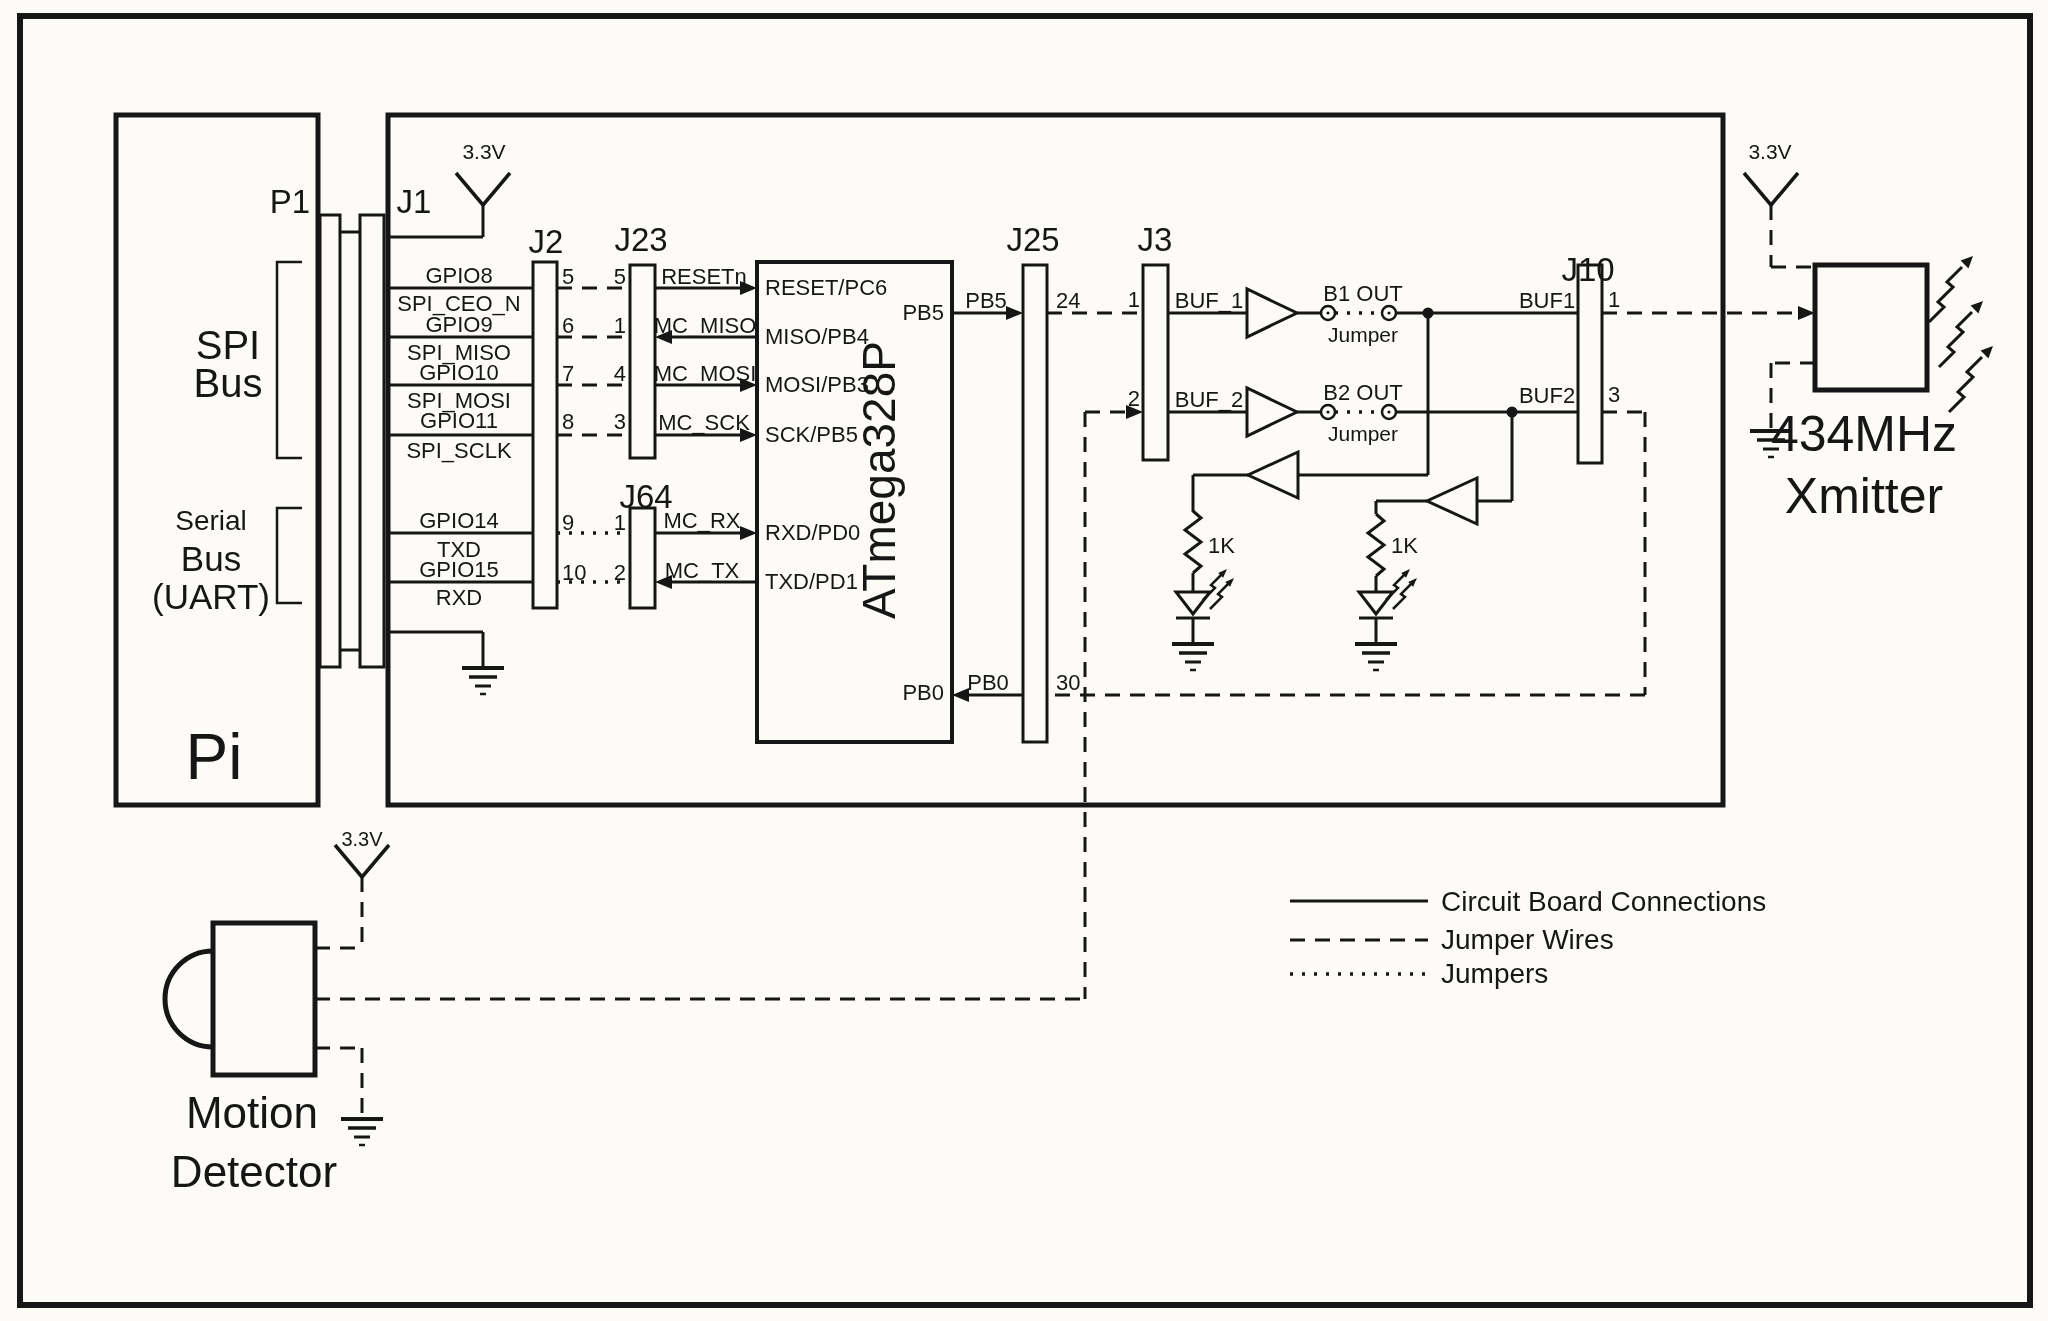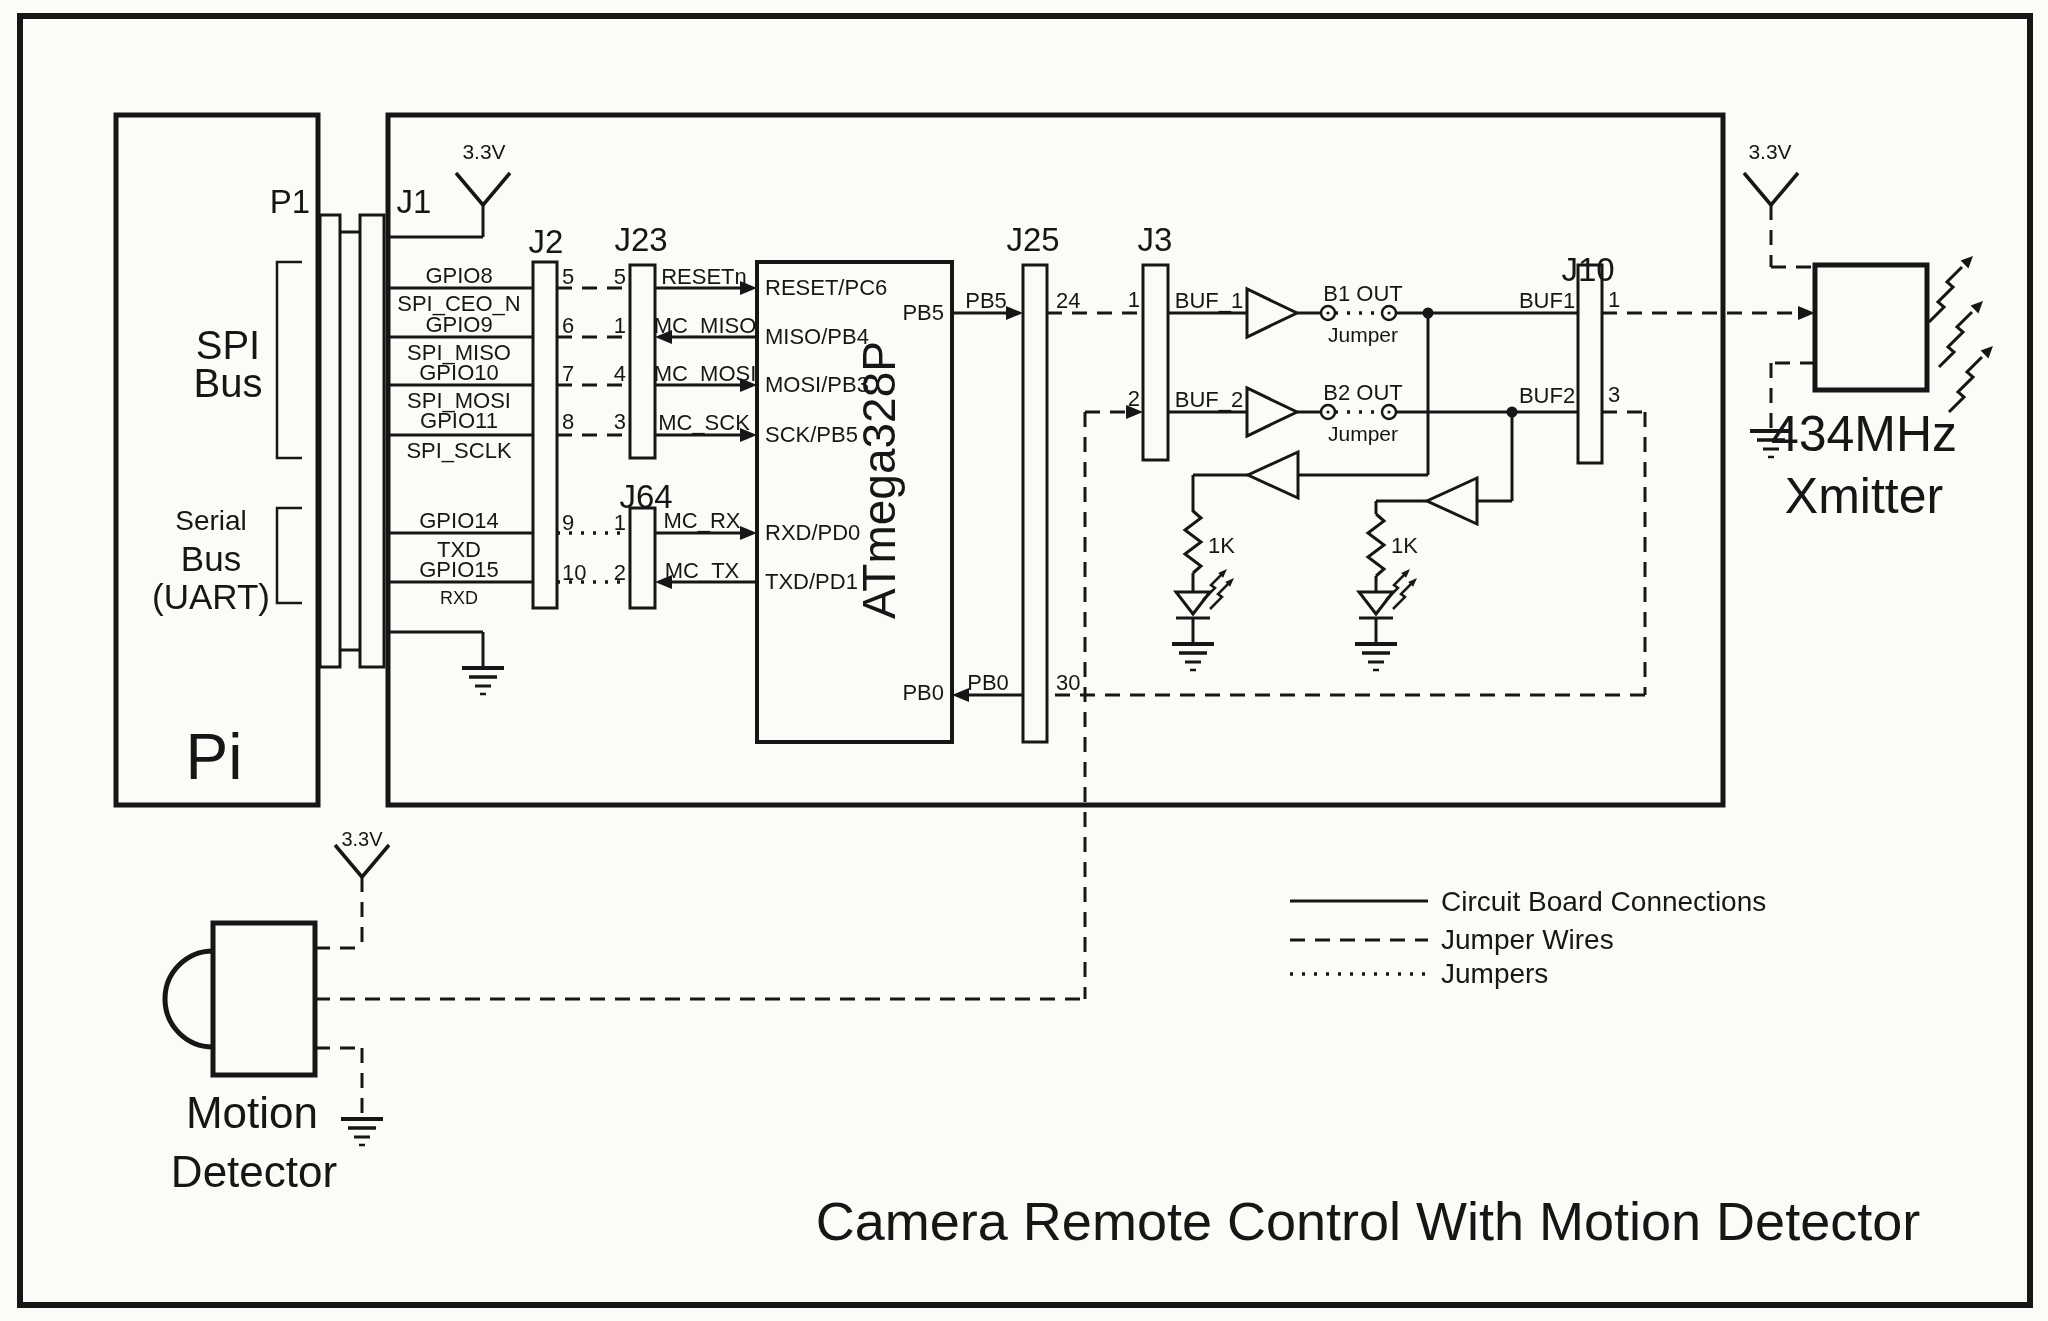--- a/index.html
+++ b/index.html
@@ -223,21 +223,21 @@
 <span class="t" style="left:459px;top:304px;font-size:22px;">SPI_CEO_N</span>
 <span class="t" style="left:459px;top:325px;font-size:22px;">GPIO9</span>
 <span class="t" style="left:459px;top:353px;font-size:22px;">SPI_MISO</span>
 <span class="t" style="left:459px;top:373px;font-size:22px;">GPIO10</span>
 <span class="t" style="left:459px;top:401px;font-size:22px;">SPI_MOSI</span>
 <span class="t" style="left:459px;top:421px;font-size:22px;">GPIO11</span>
 <span class="t" style="left:459px;top:451px;font-size:22px;">SPI_SCLK</span>
 <span class="t" style="left:459px;top:521px;font-size:22px;">GPIO14</span>
 <span class="t" style="left:459px;top:550px;font-size:22px;">TXD</span>
 <span class="t" style="left:459px;top:570px;font-size:22px;">GPIO15</span>
-<span class="t" style="left:459px;top:598px;font-size:18px;">RXD</span>
+<span class="t" style="left:459px;top:598px;font-size:22px;">RXD</span>
 
 <span class="t" style="left:546px;top:241px;font-size:33px;">J2</span>
 <span class="t tl" style="left:562px;top:277px;font-size:22px;">5</span>
 <span class="t tl" style="left:562px;top:326px;font-size:22px;">6</span>
 <span class="t tl" style="left:562px;top:374px;font-size:22px;">7</span>
 <span class="t tl" style="left:562px;top:422px;font-size:22px;">8</span>
 <span class="t tl" style="left:562px;top:523px;font-size:22px;">9</span>
 <span class="t tl" style="left:562px;top:573px;font-size:22px;">10</span>
 
 <span class="t" style="left:641px;top:239px;font-size:33px;">J23</span>
@@ -296,15 +296,14 @@
 <span class="t" style="left:1864px;top:434px;font-size:50px;">434MHz</span>
 <span class="t" style="left:1864px;top:496px;font-size:50px;">Xmitter</span>
 
 <span class="t" style="left:252px;top:1113px;font-size:44px;">Motion</span>
 <span class="t" style="left:254px;top:1172px;font-size:44px;">Detector</span>
 
 <span class="t tl" style="left:1441px;top:902px;font-size:28px;">Circuit Board Connections</span>
 <span class="t tl" style="left:1441px;top:940px;font-size:28px;">Jumper Wires</span>
 <span class="t tl" style="left:1441px;top:974px;font-size:28px;">Jumpers</span>
 
-<span class="t" style="left:1368px;top:1221px;font-size:54px;">Camera Remote Control With Motion Detector</span>
 
 </div>
 
 </body></html>

